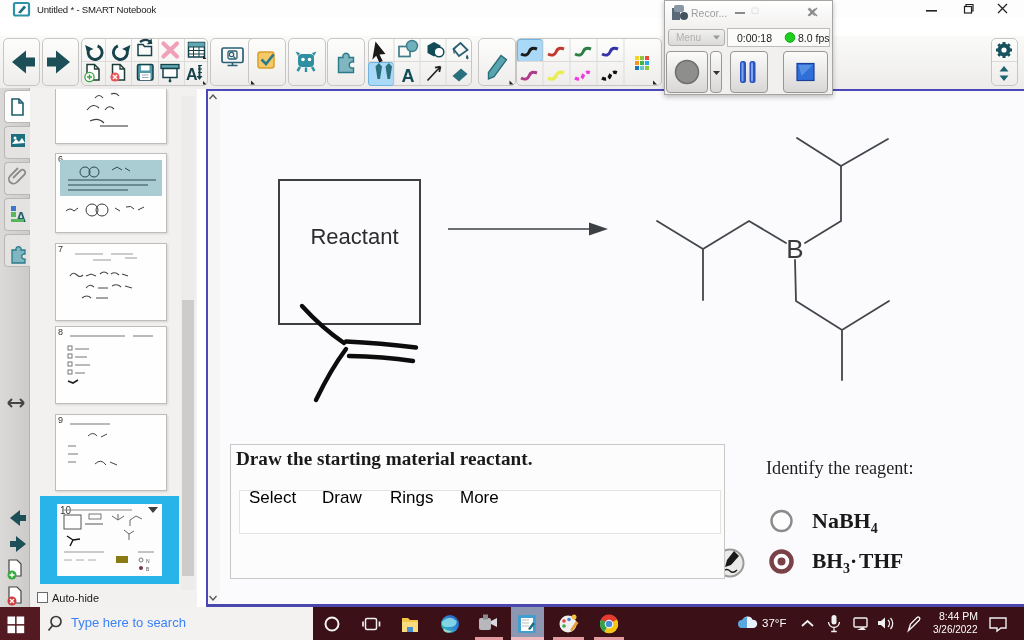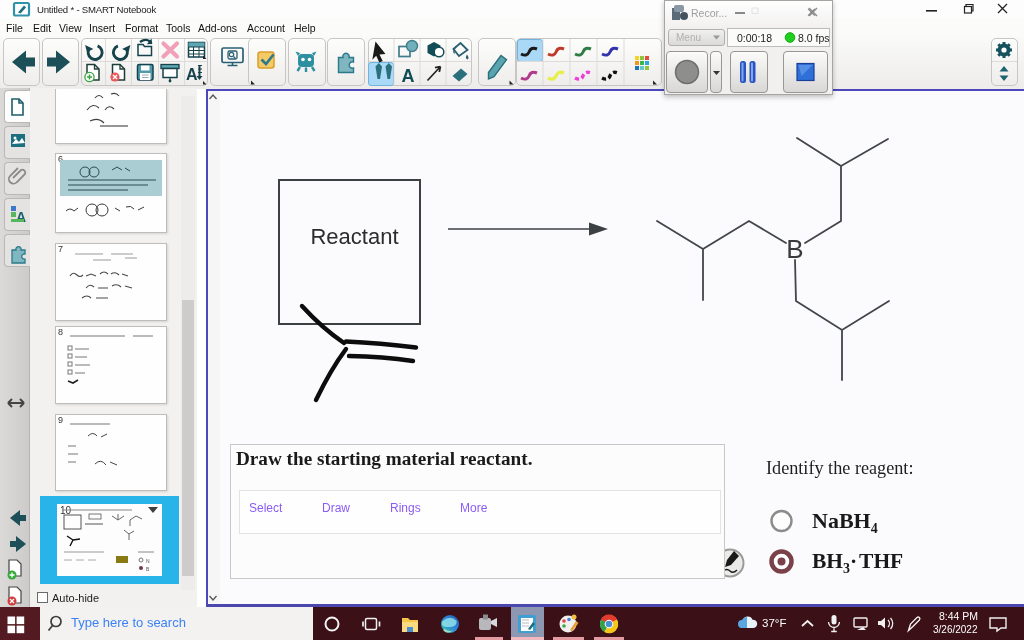--- a/index.html
+++ b/index.html
@@ -18,21 +18,21 @@
 #canvscroll{left:208px;top:91px;width:12px;height:512px;background:#f6f6f6}
 #cbot{left:206px;top:604px;width:818px;height:3px;background:#4a47ae}
 .serif{font-family:"Liberation Serif",serif}
 #ctitle{left:228px;top:99px;font-size:17.8px;font-weight:bold;color:#141414}
 #reactbox{left:278px;top:179px;width:143px;height:146px;border:2px solid #3c4043}
 #reactbox div{margin-top:43px;padding-left:10px;text-align:center;font-size:22px;color:#2c2c2c}
 #reagbox{left:480px;top:183px;width:96px;height:38px;border:2px solid #3c4043;text-align:center;line-height:35px;font-size:22px;color:#2c2c2c}
 #drawbox{left:230px;top:444px;width:495px;height:135px;border:1px solid #c9c8c7;background:#fcfcfd}
 #drawtitle{left:236px;top:448px;font-size:19.2px;font-weight:bold;color:#1a1a1a}
 #tabrow{left:239px;top:490px;width:482px;height:44px;background:#fefefe;border:1px solid #e4e3e1}
-.tab{position:absolute;top:501px;font-size:12px;color:#8b5cf6}
+.tab{position:absolute;top:488px;font-size:17px;color:#000000}
 #erasebtn{left:652px;top:490px;width:68px;height:44px;background:#7a6c10;border-radius:3px;color:#fff;font-size:15px;font-weight:bold;text-align:center;line-height:44px}
 #idreag{left:766px;top:458px;font-size:18.2px;color:#1e1e1e}
 .chemlbl{position:absolute;font-size:22px;font-weight:bold;color:#191919;font-family:"Liberation Serif",serif}
 sub{font-size:14px}
 
 #recw{left:664px;top:0;width:169px;height:95px;background:#f1f0ef;border:1px solid #a6a5a4;box-shadow:0 2px 5px rgba(0,0,0,.25)}
 #recw .ttl{position:absolute;left:0;top:0;width:100%;height:26px;background:linear-gradient(#ffffff,#f2f1f0)}
 #rectxt{left:691px;top:7px;font-size:10.5px;color:#9e9e9e}
 #recmin{left:735px;top:12px;width:10px;height:2px;background:#8a8a8a}
 #recclose{left:806px;top:5px;font-size:13px;color:#8a8a8a}
@@ -67,31 +67,20 @@
 <div class="abs" id="titlebar"></div>
 <svg class="abs" style="left:0;top:0" width="1024" height="36" viewBox="0 0 1024 36">
  <rect x="14" y="3" width="15" height="12.5" rx="1.5" fill="#fff" stroke="#2e93a8" stroke-width="2.2"></rect>
  <path d="M18 12.5 L24 5.5 L26 7.5 L20.5 13.5 Z" fill="#1d6f80"></path>
  <rect x="926" y="10" width="11" height="1.6" fill="#222"></rect>
  <rect x="964.5" y="6.5" width="7" height="6.5" fill="none" stroke="#222" stroke-width="1.2"></rect>
  <path d="M966 6.5 v-2 h7 v6.5 h-2" fill="none" stroke="#222" stroke-width="1.2"></path>
  <path d="M998 4 l9 9 M1007 4 l-9 9" stroke="#222" stroke-width="1.3"></path>
 </svg>
 <div class="abs" id="titletxt">Untitled * - SMART Notebook</div>
-<div class="abs" id="menubar">
- <span style="left:6px">File</span>
-      <span style="left:33px">Edit</span>
-      <span style="left:59px">View</span>
- <span style="left:89px">Insert</span>
-      <span style="left:125px">Format</span>
-      <span style="left:166px">Tools</span>
- <span style="left:198px">Add-ons</span>
-      <span style="left:247px">Account</span>
-      <span style="left:294px">Help</span>
-</div>
 
 <div class="abs" id="toolbar"></div>
 <div class="tbcell" style="left:3px;top:38px;width:37px;height:48px"></div>
 <div class="tbcell" style="left:42px;top:38px;width:37px;height:48px"></div>
 <div class="tbcell" style="left:81px;top:38px;width:127px;height:48px"></div>
 <div class="tbcell" style="left:210px;top:38px;width:47px;height:48px"></div>
 <div class="tbcell" style="left:248px;top:38px;width:38px;height:48px"></div>
 <div class="tbcell" style="left:288px;top:38px;width:38px;height:48px"></div>
 <div class="tbcell" style="left:327px;top:38px;width:38px;height:48px"></div>
 <div class="tbcell" style="left:368px;top:38px;width:104px;height:48px"></div>

